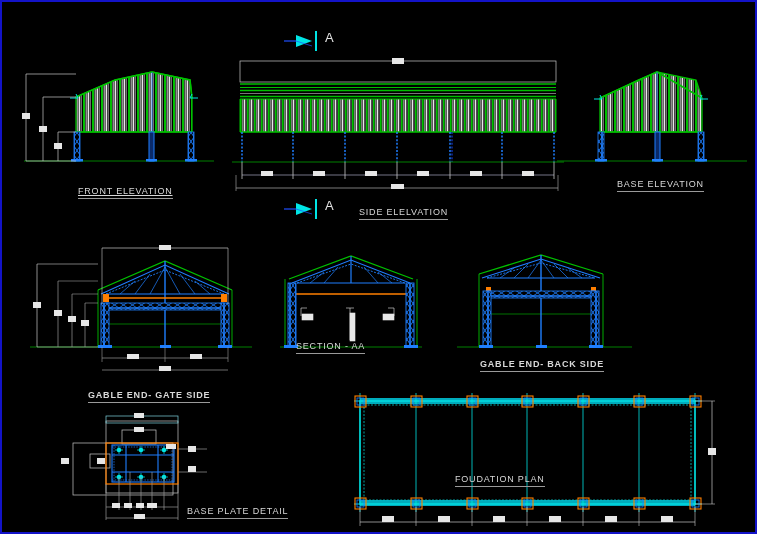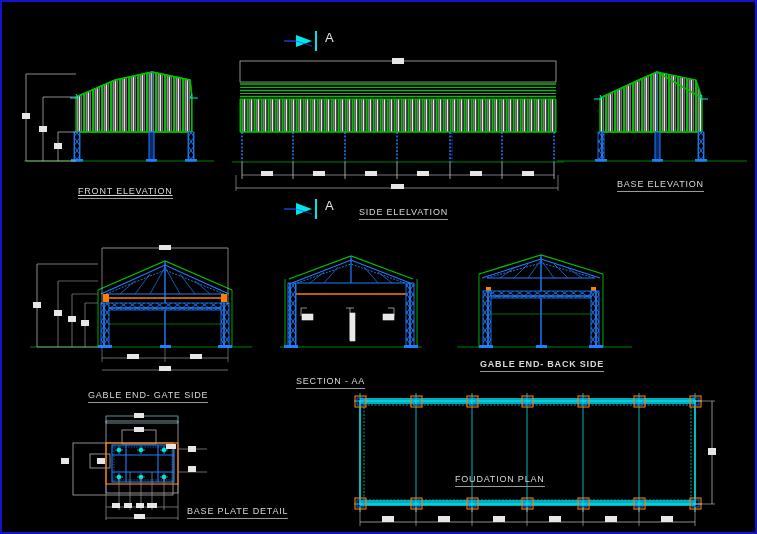--- a/index.html
+++ b/index.html
@@ -461,26 +461,26 @@
   <div class="lbl" style="left:357px;top:186px;margin-top:19px;">
     <span>SIDE ELELVATION</span>
     <span class="ul"></span>
   </div>
 
   <div class="lbl" style="left:615px;top:177px;">
     <span>BASE ELEVATION</span>
     <span class="ul"></span>
   </div>
 
-  <div class="lbl" style="left:86px;top:388px;">
+  <div class="lbl" style="left:86px;top:388px;font-weight:bold;">
     <span>GABLE END- GATE SIDE</span>
     <span class="ul"></span>
   </div>
 
-  <div class="lbl" style="left:294px;top:374px;text-align:center;">
+  <div class="lbl" style="left:294px;top:339px;text-align:center;">
     <span>SECTION - AA</span>
     <span class="ul"></span>
   </div>
 
   <div class="lbl" style="left:478px;top:357px;font-weight:bold;">
     <span>GABLE END- BACK SIDE</span>
     <span class="ul"></span>
   </div>
 
   <div class="lbl" style="left:185px;top:504px;">

